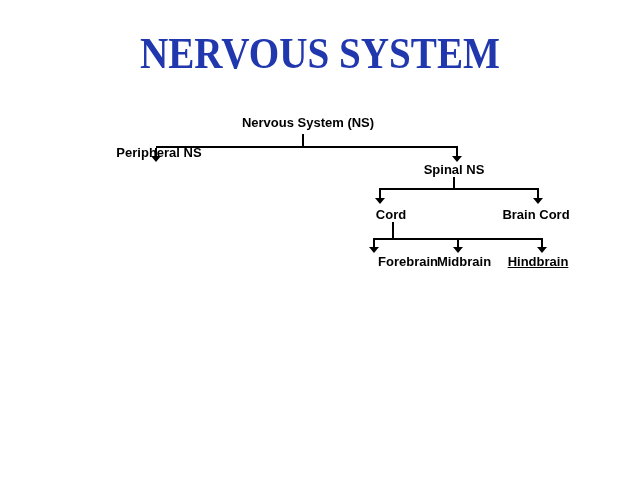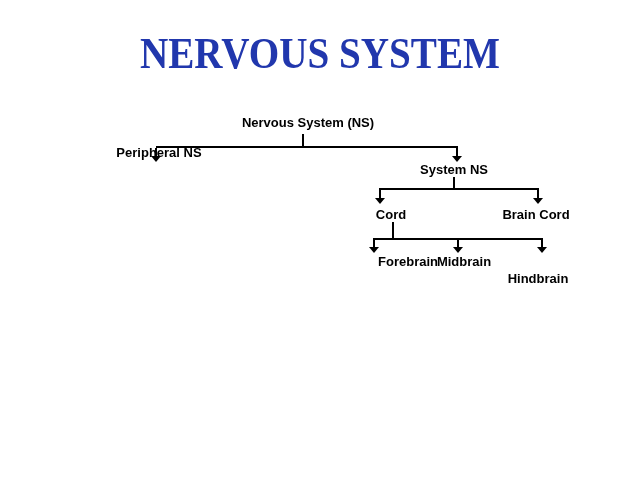--- a/index.html
+++ b/index.html
@@ -61,26 +61,26 @@
 <body>
 
 <div class="slide">
 
   <div class="title" style="color: rgb(33, 55, 173);">NERVOUS SYSTEM</div>
 
   <div>
 
     <div class="node" style="left:308px; top:116px;">Nervous System (NS)</div>
     <div class="node" style="left:159px; top:146px;">Peripheral NS</div>
-    <div class="node" style="left:454px; top:163px;">System NS</div>
+    <div class="node" style="left:454px; top:163px;">Spinal NS</div>
     <div class="node" style="left:391px; top:208px;">Cord</div>
     <div class="node" style="left:536px; top:208px;">Brain Cord</div>
     <div class="node" style="left:408px; top:255px;">Forebrain</div>
     <div class="node" style="left:464px; top:255px;">Midbrain</div>
-    <div class="node" style="left:538px; top:272px;">Hindbrain</div>
+    <div class="node" style="left:538px; top:255px;text-decoration:underline;">Hindbrain</div>
 
     <div class="vline" style="left:302px; top:134px; height:14px;"></div>
     <div class="hline" style="left:156px; top:146px; width:302px;"></div>
     <div class="vline" style="left:155px; top:148px; height:9px;"></div>
     <div class="arrowhead" style="left:151px; top:156px;"></div>
     <div class="vline" style="left:456px; top:148px; height:9px;"></div>
     <div class="arrowhead" style="left:452px; top:156px;"></div>
 
     <div class="vline" style="left:453px; top:177px; height:13px;"></div>
     <div class="hline" style="left:379px; top:188px; width:160px;"></div>

